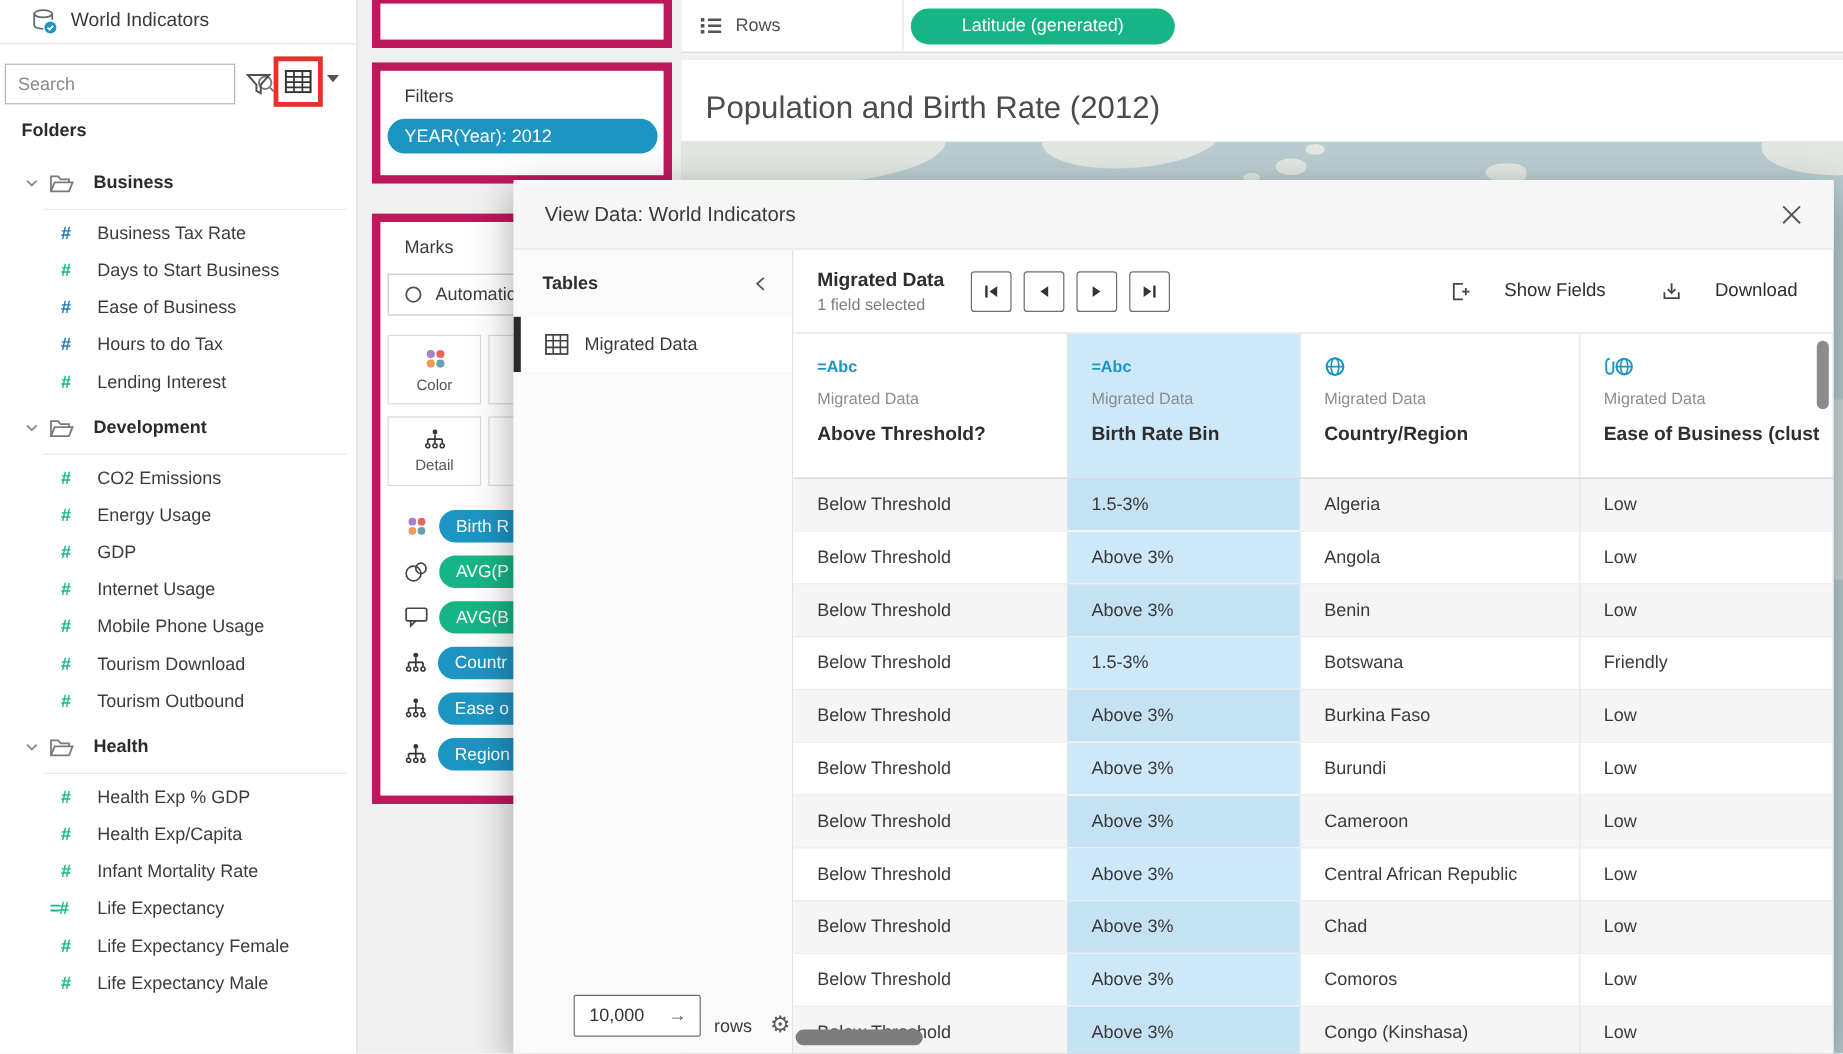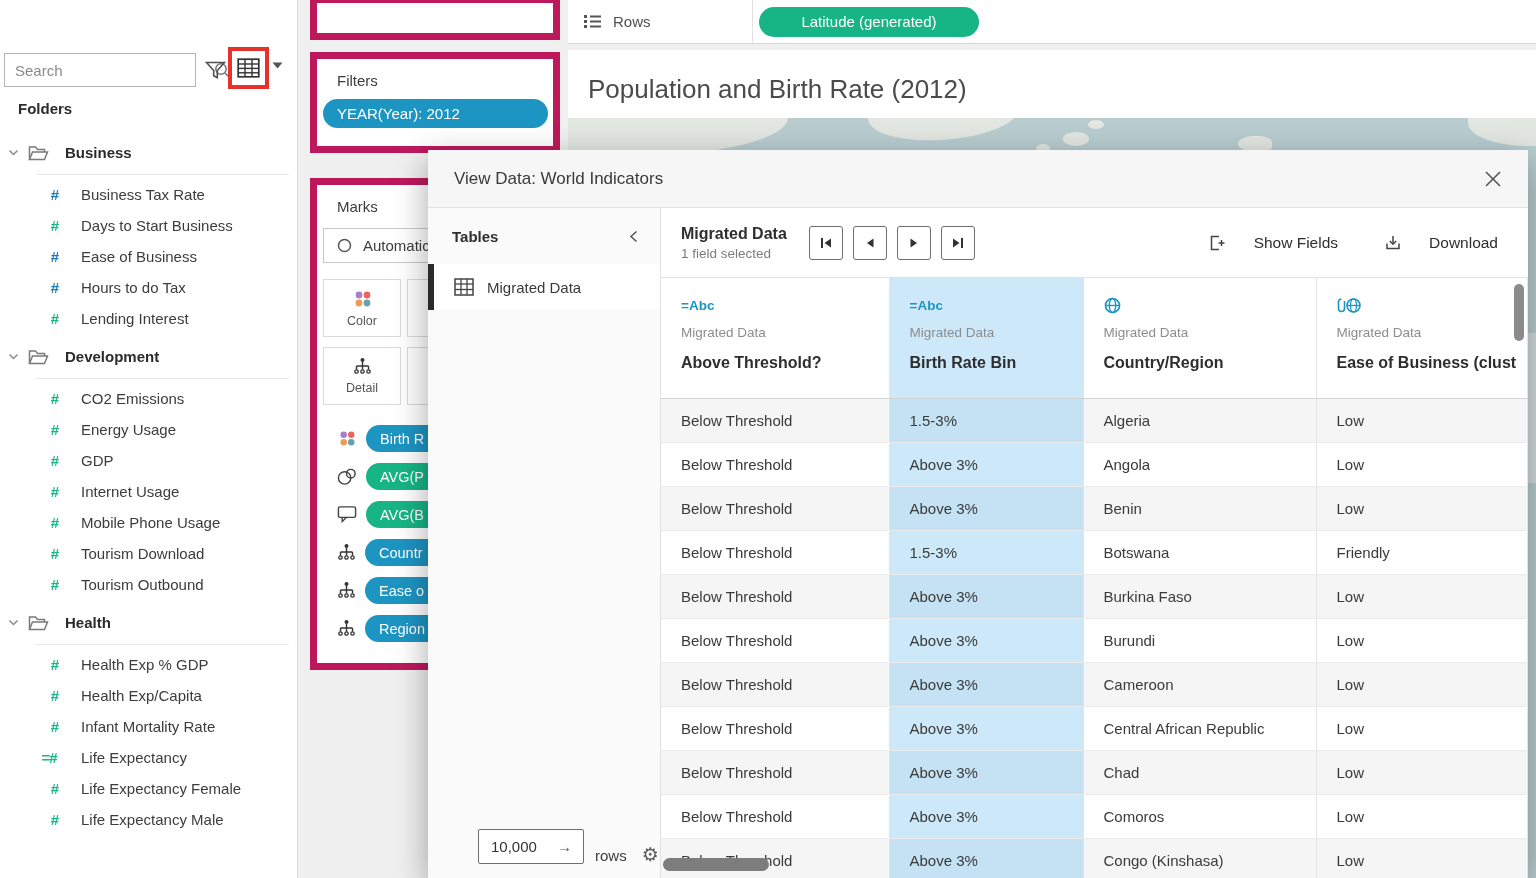--- a/index.html
+++ b/index.html
@@ -29,21 +29,21 @@
   .icon-btn { display:flex; align-items:center; justify-content:center; }
   .funnel-wrap { width:34px; height:34px; margin-left:2px; }
   .anno-box { position:absolute; left:228px; top:47px; width:41px; height:42px;
               border:4px solid #e8312a; display:flex; align-items:center;
               justify-content:center; background:#fff; }
   .caret-wrap { position:absolute; left:272px; top:62px; }
   .folders-heading { position:absolute; left:18px; top:100px; font-size:15px;
                      font-weight:bold; color:#2b2b2b; }
   .tree { position:absolute; left:0; top:130px; width:297px; }
   .folder-row { display:flex; align-items:center; gap:9px; height:33px;
-                padding-left:8px; margin-top:6px; }
+                padding-left:21px; margin-top:6px; }
   .folder-row .folder-label { font-size:15px; font-weight:bold; color:#2b2b2b; margin-left:7px; }
   .sep { height:1px; background:#e8e8e8; margin:5px 8px 4px 36px; }
   .field-row { display:flex; align-items:center; height:31px; padding-left:48px; gap:19px; }
   .field-row .field-label { font-size:15px; color:#3c3c3c; white-space:nowrap; }
   .hash { font-size:15px; font-weight:bold; width:14px; text-align:center; }
   .hash.blue { color:#1f7bb6; }
   .hash.green { color:#18b78a; }
   .hash.calc { width:26px; margin-left:-12px; letter-spacing:-1px; }
 
   
@@ -136,20 +136,31 @@
   .th-field { font-size:16px; font-weight:bold; color:#2e2e2e; margin-top:14px; }
   .vscroll-thumb { position:absolute; right:4px; top:6px; width:10px; height:57px;
                    background:#8b8b8b; border-radius:5px; z-index:6; }
   .hscroll-thumb { position:absolute; left:2px; bottom:7px; width:106px; height:13px;
                    background:#7d7d7d; border-radius:7px; z-index:6; }
 </style>
 </head>
 <body>
 
 <div class="sidebar">
+  <div class="ds-header">
+    <span>
+      <svg width="21" height="22" viewBox="0 0 21 22">
+        <ellipse cx="9" cy="4.5" rx="7.5" ry="3" fill="none" stroke="#5f6a6e" stroke-width="1.5"></ellipse>
+        <path d="M1.5 4.5 V14 c0 1.7 3.4 3 7.5 3 M16.5 4.5 V9.5" fill="none" stroke="#5f6a6e" stroke-width="1.5"></path>
+        <circle cx="15" cy="16" r="5" fill="#1d95c3"></circle>
+        <path d="M12.6 16 l1.7 1.7 3-3.2" fill="none" stroke="#fff" stroke-width="1.5"></path>
+      </svg>
+    </span>
+    <span class="ds-name">World Indicators</span>
+  </div>
 
   <div class="search-row">
     <div class="search-box">
       <input type="text" placeholder="Search" style="">
       <span>
         <svg width="17" height="17" viewBox="0 0 17 17">
           <circle cx="7" cy="7" r="5.2" fill="none" stroke="#757575" stroke-width="1.5"></circle>
           <line x1="11" y1="11" x2="15.5" y2="15.5" stroke="#757575" stroke-width="1.5"></line>
         </svg>
       </span>

